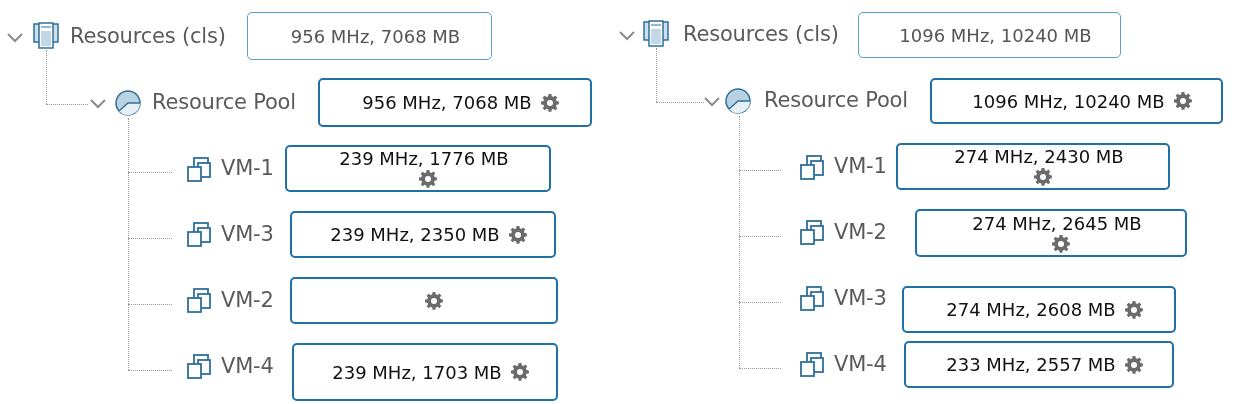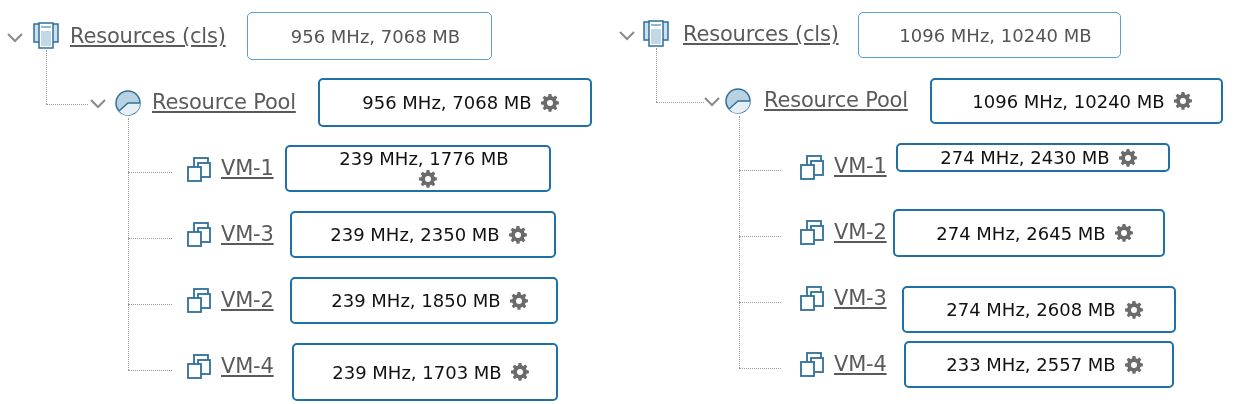--- a/index.html
+++ b/index.html
@@ -1,20 +1,20 @@
 <!DOCTYPE html>
 <html><head>
 <meta charset="utf-8">
 <style>
   html, body { margin: 0; padding: 0; background: #ffffff; }
   body { width: 1240px; height: 404px; position: relative; overflow: hidden;
          font-family: "DejaVu Sans", "Liberation Sans", sans-serif; }
   .panel { position: absolute; top: 0; height: 404px; }
   .chev { position: absolute; width: 18px; height: 12px; }
-  .label { position: absolute; font-size: 21px; color: #5a5a5a; white-space: nowrap; line-height: 28px; letter-spacing: -0.2px; text-decoration: underline; }
+  .label { position: absolute; font-size: 21px; color: #5a5a5a; white-space: nowrap; line-height: 28px; letter-spacing: -0.2px; }
   .box { position: absolute; box-sizing: border-box; border-radius: 5px; background: #fff;
          display: flex; align-items: center; justify-content: center; font-size: 18px; white-space: nowrap; padding-left: 12px; }
   .box.root { border: 1.5px solid #5aa0cc; color: #555555; }
   .box.active { border: 2px solid #1f6fa8; color: #111111; }
   .box .gear { margin-left: 8px; width: 20px; height: 20px; display: inline-block; }
   .dotv { position: absolute; width: 0; border-left: 1.5px dotted #9a9a9a; }
   .doth { position: absolute; height: 0; border-top: 1.5px dotted #9a9a9a; }
   .icon { position: absolute; }
 </style>
 </head>
@@ -86,21 +86,20 @@
       </svg>
   </div>
 
   <svg class="icon" style="left:186px; top:288px;" width="26" height="26" viewBox="0 0 26 26">
       <rect x="8" y="1" width="14" height="14" fill="#fff" stroke="#2f6f99" stroke-width="1.8"></rect>
       <rect x="12" y="6" width="12" height="14" fill="#fff" stroke="#2f6f99" stroke-width="1.8"></rect>
       <rect x="2" y="10" width="13" height="14" fill="#fff" stroke="#2f6f99" stroke-width="1.8"></rect>
     </svg>
   <div class="label" style="left:221px; top:286px;">VM-2</div>
   <div class="box active" style="left:290px; top:277px; width:268px; height:47px;">
-    <span>239 MHz, 1850 MB</span>
     <svg class="gear" viewBox="0 0 20 20">
         <path fill="#6b6b6b" d="M8.6 1h2.8l.4 2.3 1.6.7 1.9-1.4 2 2-1.4 1.9.7 1.6 2.3.4v2.8l-2.3.4-.7 1.6 1.4 1.9-2 2-1.9-1.4-1.6.7-.4 2.3H8.6l-.4-2.3-1.6-.7-1.9 1.4-2-2 1.4-1.9-.7-1.6L1 11.4V8.6l2.3-.4.7-1.6L2.6 4.7l2-2 1.9 1.4 1.6-.7zM10 7a3 3 0 1 0 0 6 3 3 0 0 0 0-6z"></path>
       </svg>
   </div>
 
   <svg class="icon" style="left:186px; top:354px;" width="26" height="26" viewBox="0 0 26 26">
       <rect x="8" y="1" width="14" height="14" fill="#fff" stroke="#2f6f99" stroke-width="1.8"></rect>
       <rect x="12" y="6" width="12" height="14" fill="#fff" stroke="#2f6f99" stroke-width="1.8"></rect>
       <rect x="2" y="10" width="13" height="14" fill="#fff" stroke="#2f6f99" stroke-width="1.8"></rect>
     </svg>
@@ -152,34 +151,34 @@
         <path fill="#6b6b6b" d="M8.6 1h2.8l.4 2.3 1.6.7 1.9-1.4 2 2-1.4 1.9.7 1.6 2.3.4v2.8l-2.3.4-.7 1.6 1.4 1.9-2 2-1.9-1.4-1.6.7-.4 2.3H8.6l-.4-2.3-1.6-.7-1.9 1.4-2-2 1.4-1.9-.7-1.6L1 11.4V8.6l2.3-.4.7-1.6L2.6 4.7l2-2 1.9 1.4 1.6-.7zM10 7a3 3 0 1 0 0 6 3 3 0 0 0 0-6z"></path>
       </svg>
   </div>
 
   <svg class="icon" style="left:187px; top:155px;" width="26" height="26" viewBox="0 0 26 26">
       <rect x="8" y="1" width="14" height="14" fill="#fff" stroke="#2f6f99" stroke-width="1.8"></rect>
       <rect x="12" y="6" width="12" height="14" fill="#fff" stroke="#2f6f99" stroke-width="1.8"></rect>
       <rect x="2" y="10" width="13" height="14" fill="#fff" stroke="#2f6f99" stroke-width="1.8"></rect>
     </svg>
   <div class="label" style="left:222px; top:152px;">VM-1</div>
-  <div class="box active" style="left:284px; top:143px; width:274px; height:29px;">
+  <div class="box active" style="left:284px; top:143px; width:274px; height:47px;flex-direction:column;">
     <span>274 MHz, 2430 MB</span>
     <svg class="gear" viewBox="0 0 20 20">
         <path fill="#6b6b6b" d="M8.6 1h2.8l.4 2.3 1.6.7 1.9-1.4 2 2-1.4 1.9.7 1.6 2.3.4v2.8l-2.3.4-.7 1.6 1.4 1.9-2 2-1.9-1.4-1.6.7-.4 2.3H8.6l-.4-2.3-1.6-.7-1.9 1.4-2-2 1.4-1.9-.7-1.6L1 11.4V8.6l2.3-.4.7-1.6L2.6 4.7l2-2 1.9 1.4 1.6-.7zM10 7a3 3 0 1 0 0 6 3 3 0 0 0 0-6z"></path>
       </svg>
   </div>
 
   <svg class="icon" style="left:187px; top:220px;" width="26" height="26" viewBox="0 0 26 26">
       <rect x="8" y="1" width="14" height="14" fill="#fff" stroke="#2f6f99" stroke-width="1.8"></rect>
       <rect x="12" y="6" width="12" height="14" fill="#fff" stroke="#2f6f99" stroke-width="1.8"></rect>
       <rect x="2" y="10" width="13" height="14" fill="#fff" stroke="#2f6f99" stroke-width="1.8"></rect>
     </svg>
   <div class="label" style="left:222px; top:218px;">VM-2</div>
-  <div class="box active" style="left:281px; top:209px; width:272px; height:48px;">
+  <div class="box active" style="left:303px; top:209px; width:272px; height:48px;flex-direction:column;">
     <span>274 MHz, 2645 MB</span>
     <svg class="gear" viewBox="0 0 20 20">
         <path fill="#6b6b6b" d="M8.6 1h2.8l.4 2.3 1.6.7 1.9-1.4 2 2-1.4 1.9.7 1.6 2.3.4v2.8l-2.3.4-.7 1.6 1.4 1.9-2 2-1.9-1.4-1.6.7-.4 2.3H8.6l-.4-2.3-1.6-.7-1.9 1.4-2-2 1.4-1.9-.7-1.6L1 11.4V8.6l2.3-.4.7-1.6L2.6 4.7l2-2 1.9 1.4 1.6-.7zM10 7a3 3 0 1 0 0 6 3 3 0 0 0 0-6z"></path>
       </svg>
   </div>
 
   <svg class="icon" style="left:187px; top:286px;" width="26" height="26" viewBox="0 0 26 26">
       <rect x="8" y="1" width="14" height="14" fill="#fff" stroke="#2f6f99" stroke-width="1.8"></rect>
       <rect x="12" y="6" width="12" height="14" fill="#fff" stroke="#2f6f99" stroke-width="1.8"></rect>
       <rect x="2" y="10" width="13" height="14" fill="#fff" stroke="#2f6f99" stroke-width="1.8"></rect>

